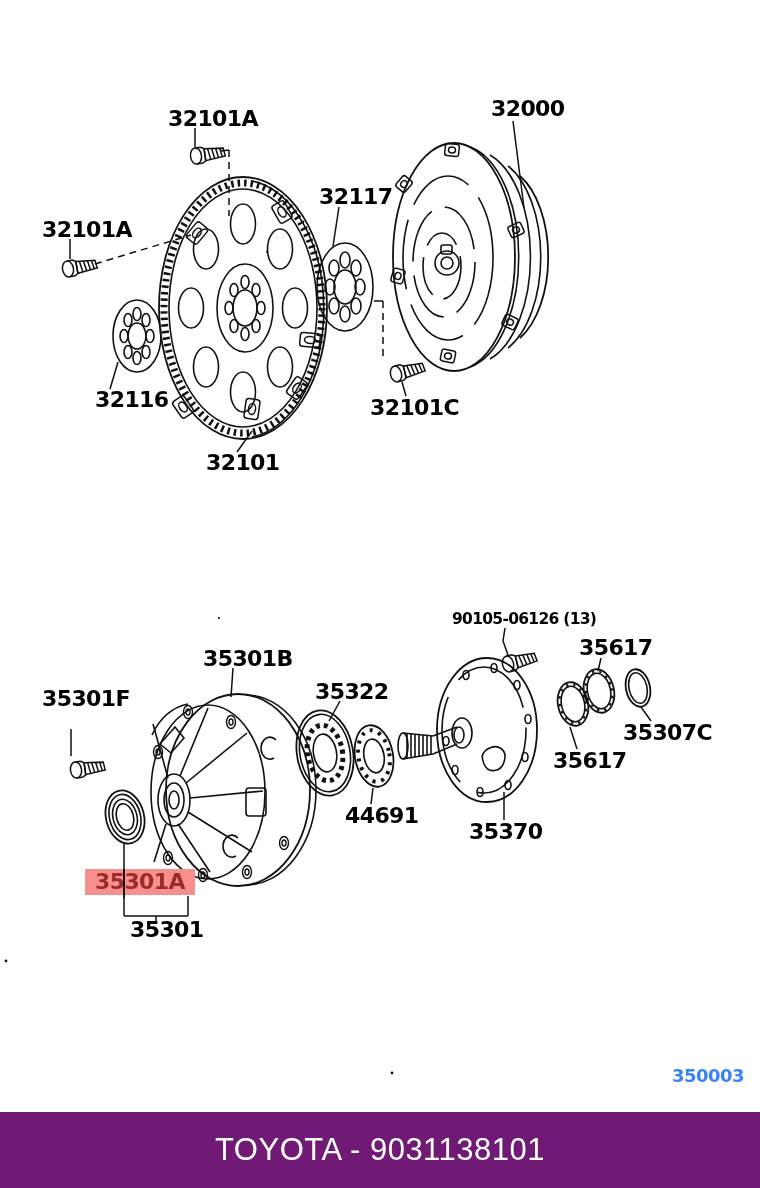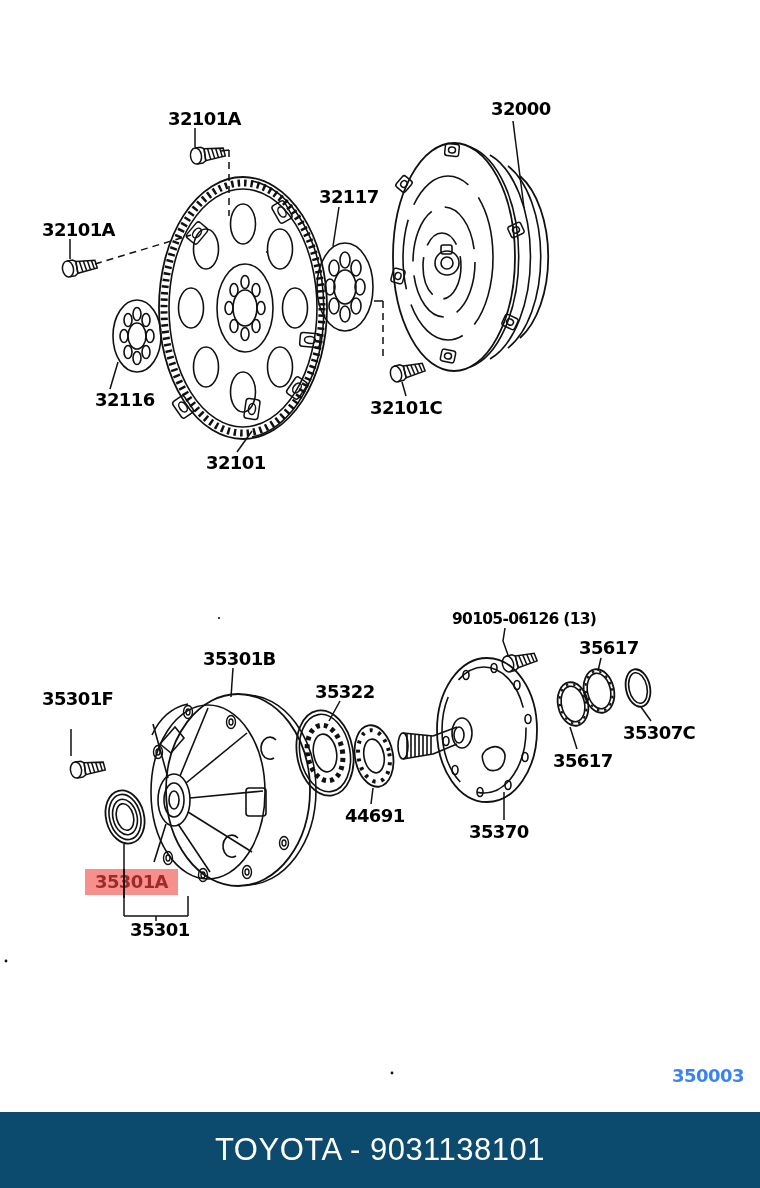--- a/index.html
+++ b/index.html
@@ -1,27 +1,27 @@
 <!DOCTYPE html>
 <html><head>
 <meta charset="utf-8">
 <style>
   html,body{margin:0;padding:0;}
   body{width:760px;height:1188px;background:#ffffff;position:relative;overflow:hidden;
        font-family:"DejaVu Sans",sans-serif;}
   .stage{position:absolute;left:0;top:0;width:760px;height:1188px;}
   svg.lineart{position:absolute;left:0;top:0;z-index:1;}
-  .plabel{position:absolute;z-index:3;font-weight:bold;font-size:18px;line-height:18px;
+  .plabel{position:absolute;z-index:3;font-weight:bold;font-size:22px;line-height:18px;
           letter-spacing:-0.6px;color:#000;white-space:nowrap;cursor:pointer;}
   .plabel.small{font-size:15.5px;letter-spacing:-0.7px;}
   .plabel.hl{background:#f7908c;color:#9e2b2b;padding:4px 10px;z-index:4;}
   .lineover{position:absolute;left:123px;top:869px;width:2px;height:29px;background:#141414;z-index:5;}
   .figcode{position:absolute;left:672px;top:1065px;z-index:3;font-weight:bold;font-size:18px;
            letter-spacing:-0.5px;color:#3b82f6;}
-  .footer{position:absolute;left:0;top:1112px;width:760px;height:76px;background:#0c4a6e;z-index:2;
+  .footer{position:absolute;left:0;top:1112px;width:760px;height:76px;background:#701a75;z-index:2;
           display:flex;align-items:center;justify-content:center;gap:62px;
           color:#fff;font-family:"Liberation Sans",sans-serif;font-size:31px;letter-spacing:0.5px;}
 </style>
 </head>
 <body>
 
 <div class="stage">
 
 <svg class="lineart" width="760" height="1110" viewBox="0 0 760 1110" fill="none" stroke="#111" stroke-width="1.6">
   <defs>

